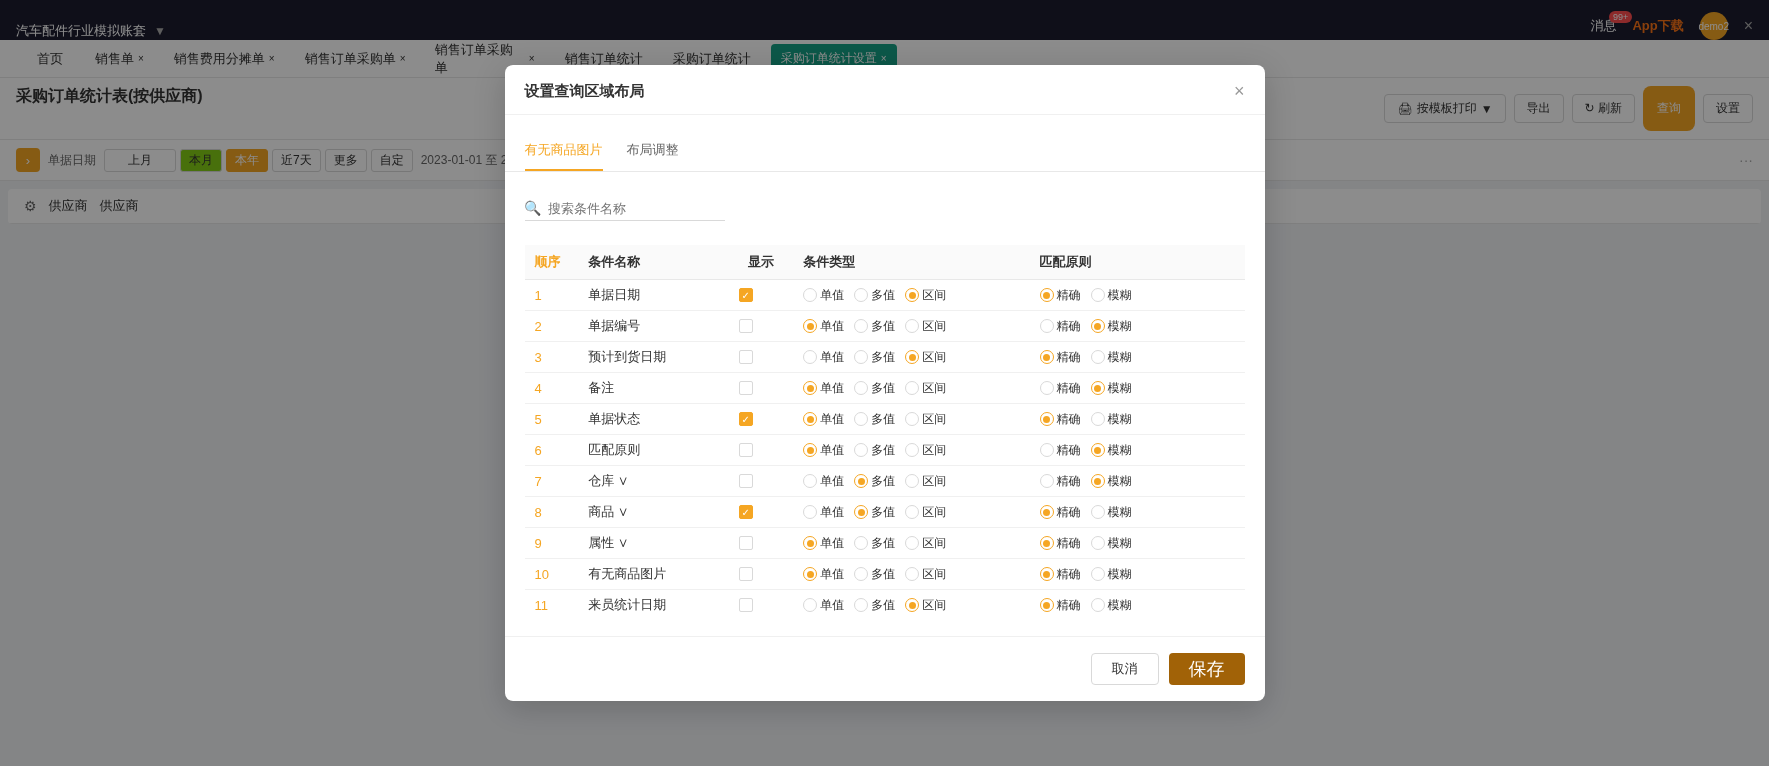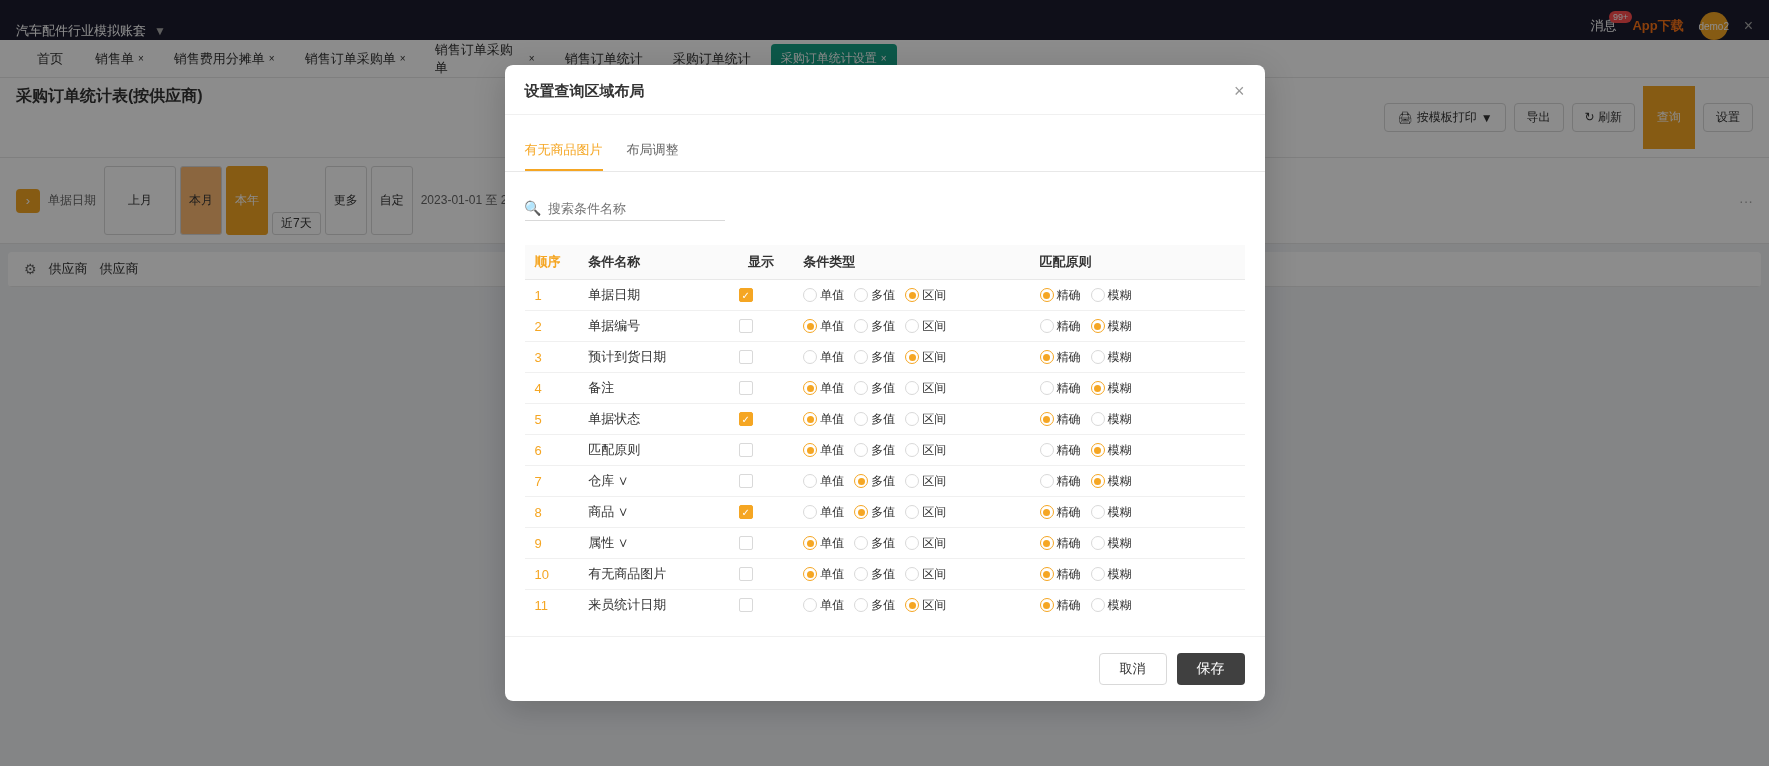--- a/index.html
+++ b/index.html
@@ -77,21 +77,21 @@
 
     
     .dialog-footer {
       padding: 16px 20px;
       display: flex;
       justify-content: flex-end;
       gap: 10px;
       border-top: 1px solid #f0f0f0;
     }
     .btn-cancel { padding: 6px 20px; border: 1px solid #d9d9d9; background: #fff; border-radius: 4px; cursor: pointer; font-size: 13px; color: #333; }
-    .btn-save { padding: 4px 20px; background: #404040; border: none; border-radius: 4px; cursor: pointer; font-size: 14px; color: #fff; }
+    .btn-save { padding: 4px 20px; background: #a16207; border: none; border-radius: 4px; cursor: pointer; font-size: 18px; color: #fff; }
 
     
     .dialog-table::-webkit-scrollbar { width: 6px; }
     .dialog-table::-webkit-scrollbar-thumb { background: #d9d9d9; border-radius: 3px; }
   </style>
 </head>
 <body>
 
 <div style="position:fixed;top:0;left:0;right:0;bottom:0;z-index:0;">
 
@@ -132,33 +132,33 @@
         <span>按模板打印</span>
         <span>▼</span>
       </button>
       <button style="border:1px solid #d9d9d9;background:#fff;padding:5px 12px;border-radius:4px;cursor:pointer;font-size:12px;color:#333;">
         <span>导出</span>
       </button>
       <button style="border:1px solid #d9d9d9;background:#fff;padding:5px 12px;border-radius:4px;cursor:pointer;font-size:12px;color:#333;">
         <span>↻</span>
         <span>刷新</span>
       </button>
-      <button style="background:#f5a623;border:none;color:#fff;padding:23px 14px;border-radius:0;cursor:pointer;font-size:12px;">查询</button>
+      <button style="background:#f5a623;border:none;color:#fff;padding:14px 14px;border-radius:8px;cursor:pointer;font-size:12px;">查询</button>
       <button style="background:#fff;border:1px solid #d9d9d9;color:#333;padding:5px 12px;border-radius:4px;cursor:pointer;font-size:12px;">设置</button>
     </div>
   </div>
 
   <div style="background:#fff;padding:8px 16px;display:flex;align-items:center;gap:8px;border-bottom:1px solid #e8e8e8;">
     <div style="width:24px;height:24px;background:#f5a623;border-radius:4px;display:flex;align-items:center;justify-content:center;cursor:pointer;color:#fff;">›</div>
     <span style="font-size:12px;color:#666;">单据日期</span>
     <div style="display:flex;gap:4px;">
       <button style="padding:2px 23px;border:1px solid #d9d9d9;border-radius:3px;cursor:pointer;font-size:12px;background:#fff;color:#333;">上月</button>
-      <button style="padding:2px 8px;border:1px solid #d9d9d9;border-radius:3px;cursor:pointer;font-size:12px;background:#fdba74;color:#333;">本月</button>
+      <button style="padding:2px 8px;border:1px solid #d9d9d9;border-radius:3px;cursor:pointer;font-size:12px;background:#84cc16;color:#333;">本月</button>
       <button style="padding:2px 8px;border:1px solid #f5a623;border-radius:3px;cursor:pointer;font-size:12px;background:#f5a623;color:#fff;">本年</button>
-      <button style="padding:2px 8px;border:1px solid #d9d9d9;border-radius:3px;cursor:pointer;font-size:12px;background:#fff;color:#333;margin-top:46px;">近7天</button>
+      <button style="padding:2px 8px;border:1px solid #d9d9d9;border-radius:3px;cursor:pointer;font-size:12px;background:#fff;color:#333;">近7天</button>
       <button style="padding:2px 8px;border:1px solid #d9d9d9;border-radius:3px;cursor:pointer;font-size:12px;background:#fff;color:#333;">更多</button>
       <button style="padding:2px 8px;border:1px solid #d9d9d9;border-radius:3px;cursor:pointer;font-size:12px;background:#fff;color:#333;">自定</button>
     </div>
     <span style="font-size:12px;color:#666;">2023-01-01 至 2023-12-31</span>
     <span style="color:#aaa;font-size:14px;margin-left:auto;cursor:pointer;">···</span>
   </div>
 
   <div style="margin:8px;background:#fff;border-radius:4px;overflow:hidden;">
     <div style="display:flex;align-items:center;padding:8px 16px;border-bottom:1px solid #e8e8e8;gap:12px;">
       <span style="font-size:14px;color:#666;cursor:pointer;">⚙</span>

